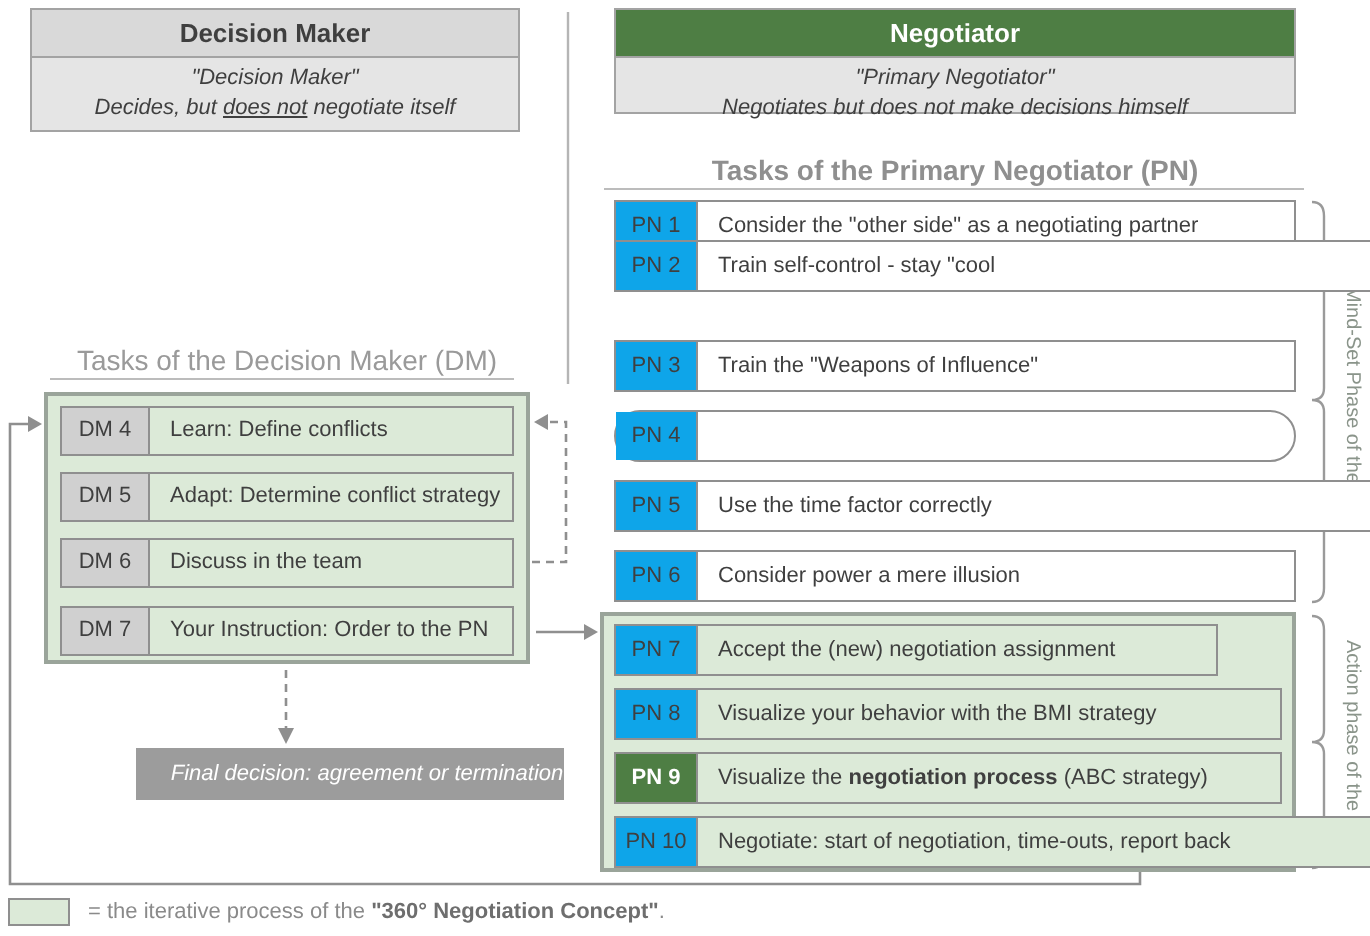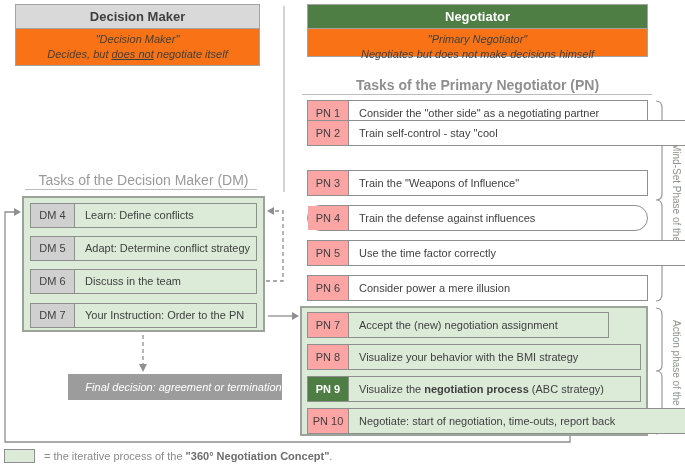--- a/index.html
+++ b/index.html
@@ -5,36 +5,36 @@
   html,body{margin:0;padding:0;}
   body{
     font-family:"Liberation Sans","DejaVu Sans",sans-serif;
     background:#ffffff;
     width:685px;height:468px;
     position:relative;overflow:hidden;
     color:#3f3f3f;
   }
   .abs{position:absolute;}
   
-  .role-box{border:1px solid #a3a3a3;background:#f97316;box-sizing:border-box;z-index:2;}
+  .role-box{border:1px solid #a3a3a3;background:#e5e5e5;box-sizing:border-box;z-index:2;}
   .role-head{height:23px;line-height:23px;text-align:center;font-weight:bold;font-size:13px;
     border-bottom:1px solid #a3a3a3;}
   .role-head.gray{background:#d9d9d9;color:#3f3f3f;}
   .role-head.green{background:#4e7e44;color:#ffffff;}
   .role-body{font-style:italic;font-size:11px;text-align:center;padding-top:3px;line-height:15px;color:#3f3f3f;}
   .u{text-decoration:underline;}
   
   .section-heading{font-size:14px;color:#9a9a9a;text-align:center;z-index:2;}
   .section-heading.bold{font-weight:bold;color:#8f8f8f;}
   .heading-rule{height:1px;background:#bcbcbc;z-index:2;}
   
   .task-row{display:flex;box-sizing:border-box;border:1px solid #8f8f8f;height:26px;z-index:3;}
   .task-row.white{background:#ffffff;}
   .task-row.greenish{background:#dcead8;}
-  .task-id{width:40px;flex:0 0 40px;background:#fca5a5;border-right:1px solid #8f8f8f;
+  .task-id{width:40px;flex:0 0 40px;background:#0ea5e9;border-right:1px solid #8f8f8f;
     text-align:center;font-size:11px;line-height:24px;color:#3f3f3f;}
   .task-id.dark{background:#4e7e44;color:#ffffff;font-weight:bold;}
   .task-label{font-size:11px;line-height:24px;padding-left:10px;white-space:nowrap;color:#3f3f3f;}
   .dm-row{height:25px;}
   .dm-row .task-id{width:43px;flex:0 0 43px;background:#d0d0d0;line-height:23px;}
   .dm-row .task-label{line-height:23px;}
   
   .iter-container{background:#dcead8;border:2px solid #9aa49a;box-sizing:border-box;z-index:2;}
   
   .final-box{background:#9c9c9c;color:#ffffff;font-style:italic;font-size:11px;
@@ -98,21 +98,20 @@
 <div class="abs task-row white" style="left:307px;top:120px;width:386px;">
   <div class="task-id">PN 2</div>
   <div class="task-label">Train self-control - stay "cool</div>
 </div>
 <div class="abs task-row white" style="left:307px;top:170px;width:341px;">
   <div class="task-id">PN 3</div>
   <div class="task-label">Train the "Weapons of Influence"</div>
 </div>
 <div class="abs task-row white" style="left:307px;top:205px;width:341px;border-radius:13px;">
   <div class="task-id">PN 4</div>
-  <div class="task-label">Train the defense against influences</div>
 </div>
 <div class="abs task-row white" style="left:307px;top:240px;width:400px;">
   <div class="task-id">PN 5</div>
   <div class="task-label">Use the time factor correctly</div>
 </div>
 <div class="abs task-row white" style="left:307px;top:275px;width:341px;">
   <div class="task-id">PN 6</div>
   <div class="task-label">Consider power a mere illusion</div>
 </div>
 

